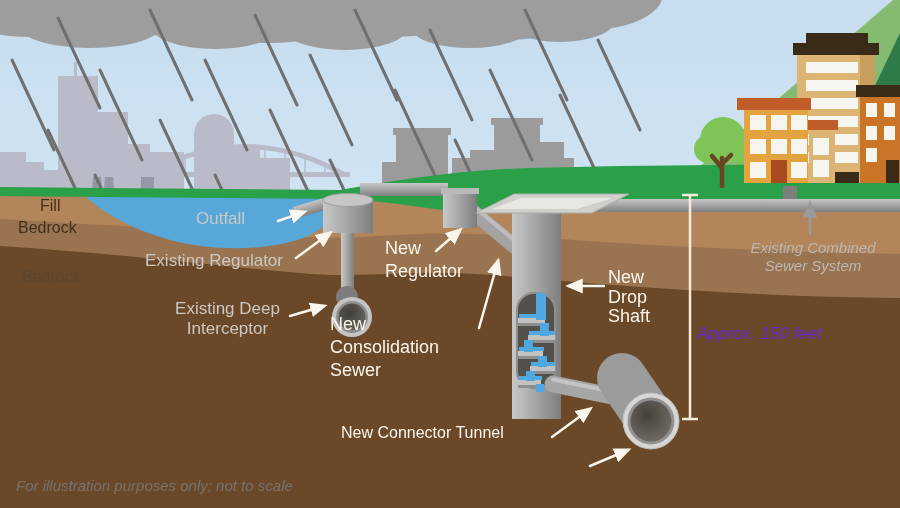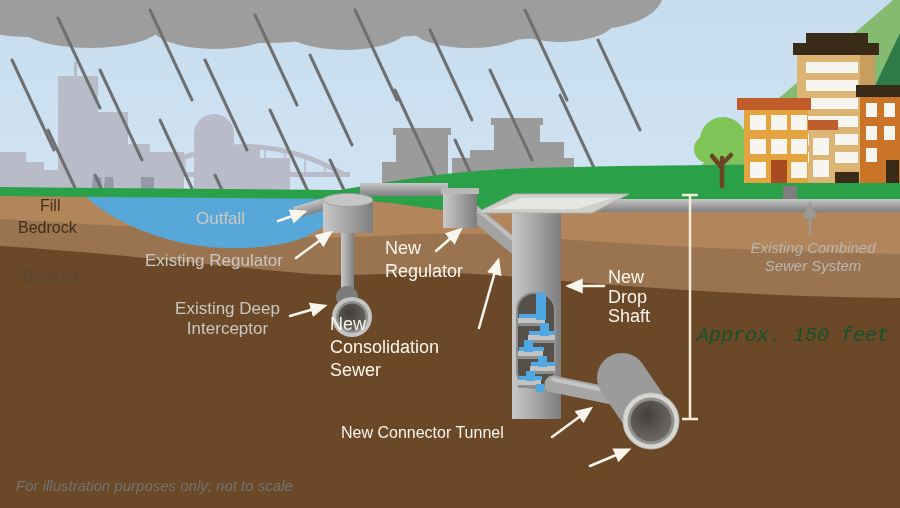--- a/index.html
+++ b/index.html
@@ -328,15 +328,15 @@
   <div class="lbl newlbl" style="left:385px;top:237px;line-height:23px;">New
 Regulator</div>
   <div class="lbl newlbl tr" style="left:330px;top:313px;width:142px;line-height:23px;">New
 Consolidation
 Sewer</div>
   <div class="lbl newlbl" style="left:608px;top:268px;line-height:19.5px;">New
 Drop
 Shaft</div>
   <div class="lbl biglbl" style="left:341px;top:424px;">New Connector Tunnel</div>
 
-  <div class="lbl ital" style="left:697px;top:324px;font-size:20px;color:#14532d;font-family:Liberation Mono, monospace;">Approx. 150 feet</div>
+  <div class="lbl ital" style="left:697px;top:324px;font-size:17px;color:#6d28d9;">Approx. 150 feet</div>
   <div class="lbl ital" style="left:16px;top:477px;font-size:15px;color:#737373;">For illustration purposes only; not to scale</div>
 </div>
 
 </body></html>

